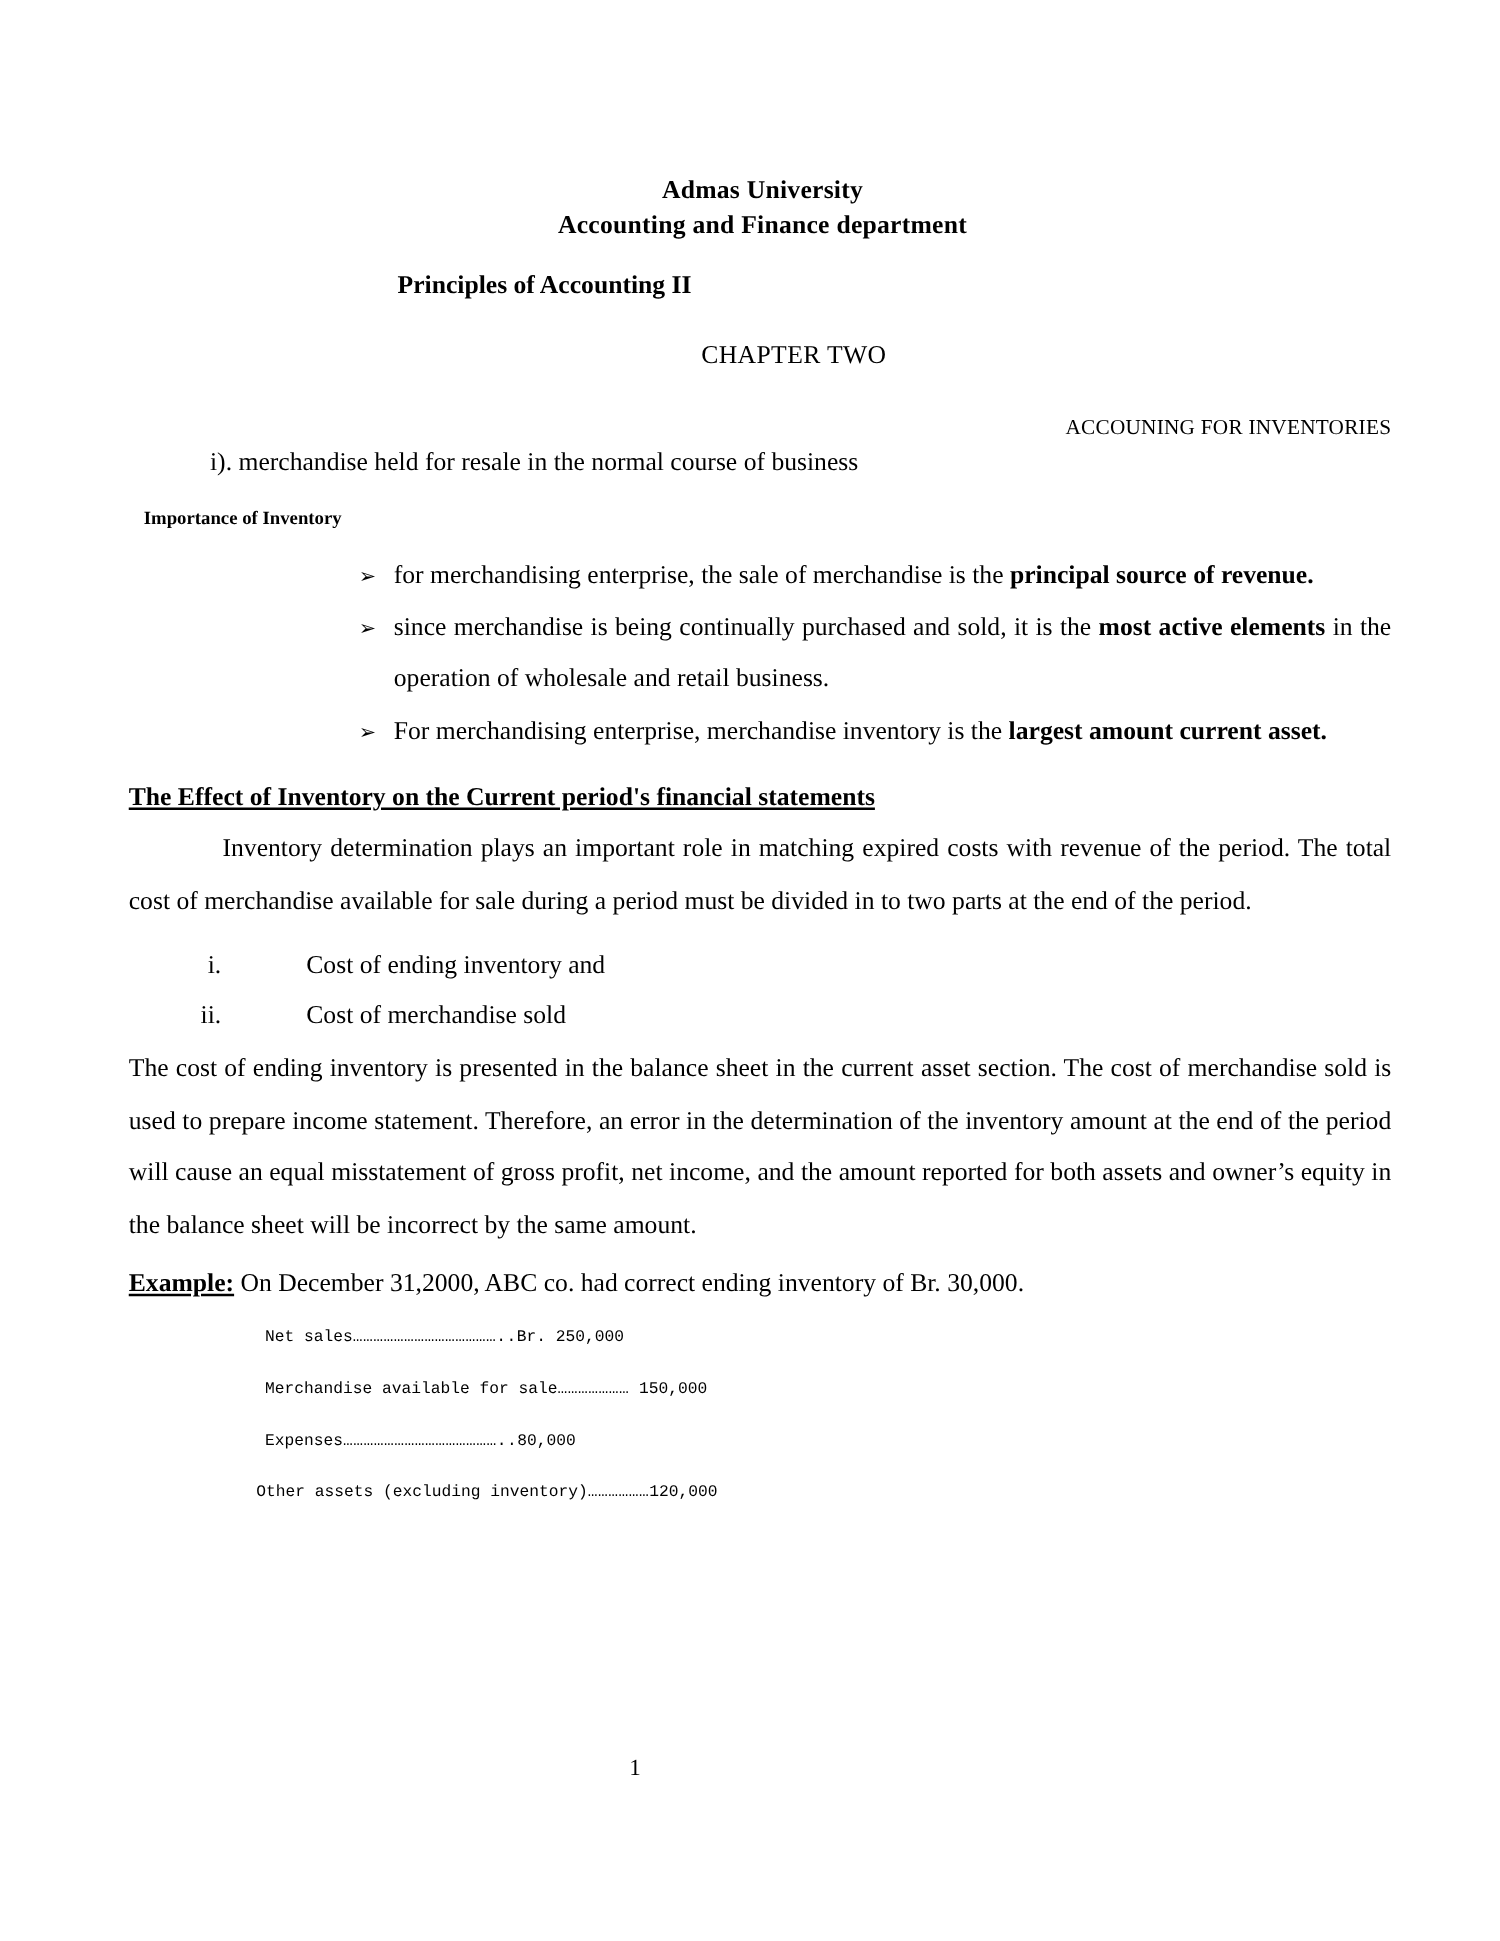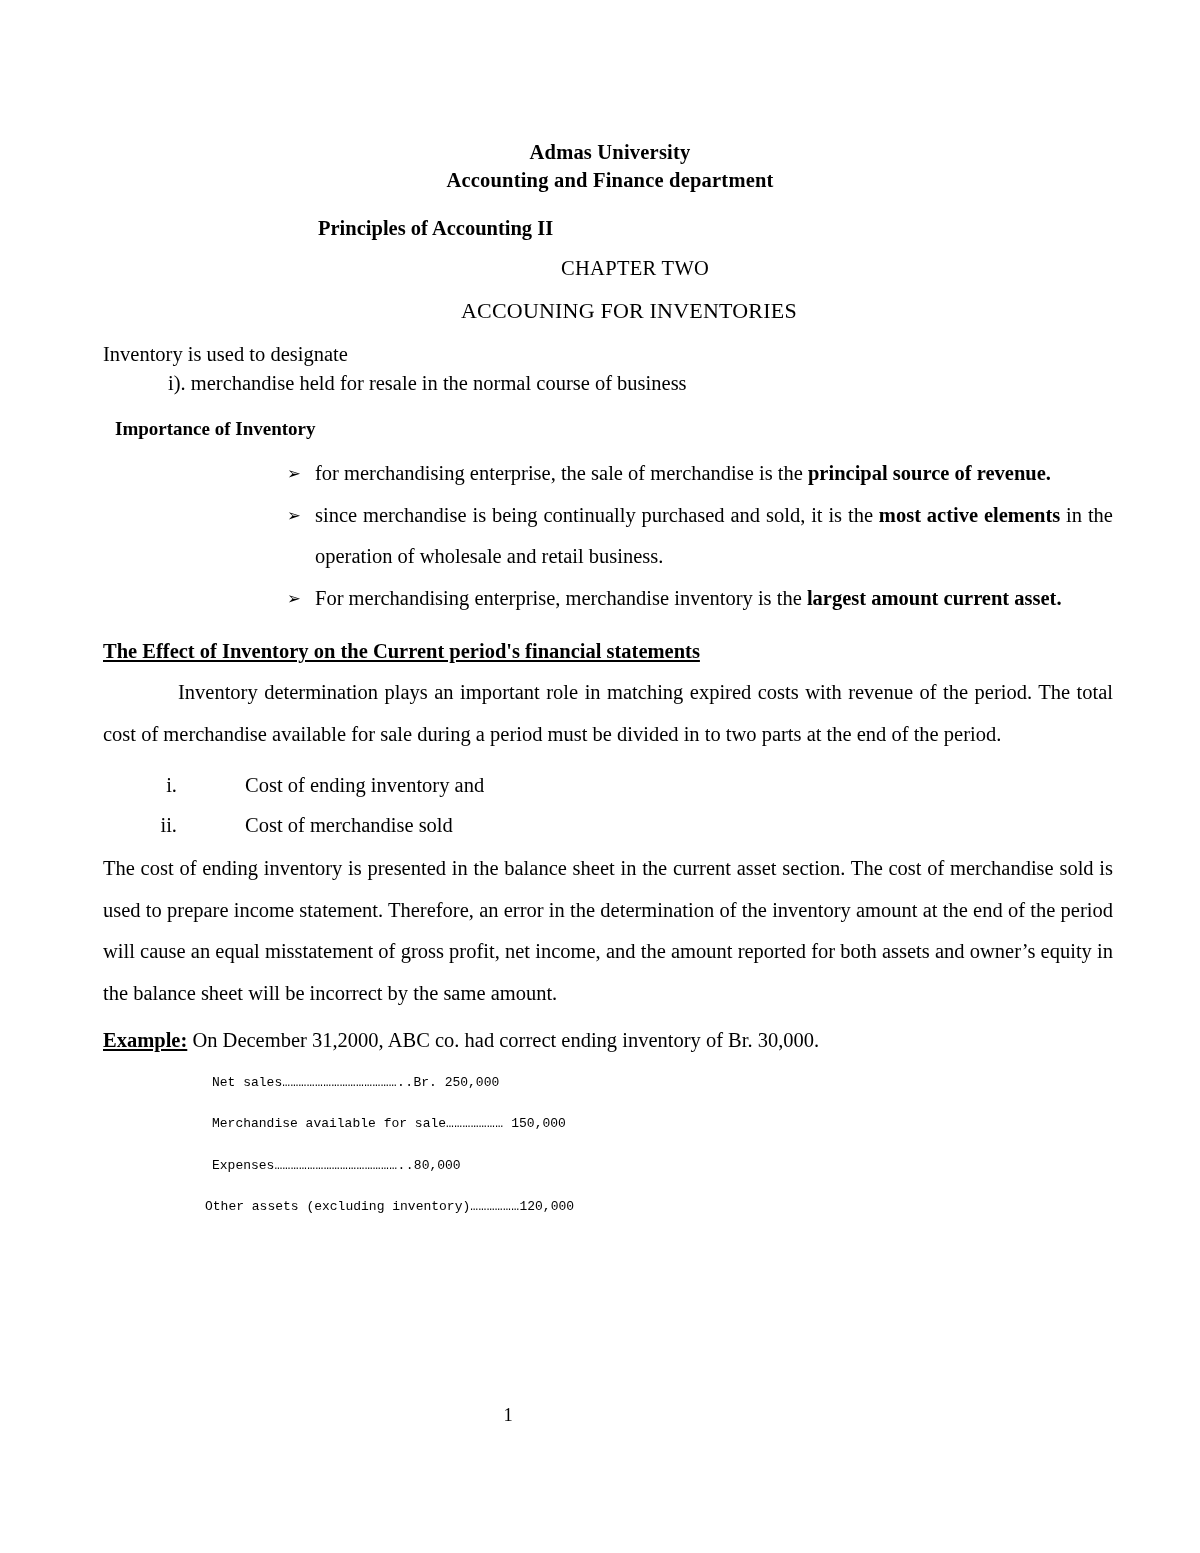--- a/index.html
+++ b/index.html
@@ -45,30 +45,31 @@
   .hd-course {
     font-weight: bold;
     font-size: 20.5px;
     line-height: 28px;
     margin-top: 20px;
     margin-left: 215px;
   }
   .hd-chapter {
     font-size: 20.5px;
     line-height: 28px;
-    margin-top: 12px;
+    margin-top: 28px;
     margin-left: 458px;
     letter-spacing: 0.3px;
   }
   .hd-subject {
-    font-size: 22px;
-    line-height: 28px;
-    margin-top: 15px;
+    font-size: 17px;
+    line-height: 28px;
+    margin-top: 30px;
     margin-left: 358px;
     letter-spacing: 0.2px;
+    text-align: right;
   }
 
   
   .body-line {
     font-size: 20.5px;
     line-height: 29px;
     margin-top: 15px;
   }
   .para {
     font-size: 20.5px;
@@ -87,21 +88,21 @@
 
   
   .sub-roman {
     font-size: 20.5px;
     line-height: 29px;
     padding-left: 65px;
   }
   .sub-roman.b { padding-left: 62px; }
 
   .hd-importance {
-    font-size: 19px;
+    font-size: 15px;
     font-weight: bold;
     line-height: 29px;
     margin-top: 16px;
     padding-left: 12px;
   }
 
   
   .arrow-list {
     margin: 10px 0 0 0;
     padding: 0;
@@ -203,21 +204,20 @@
 <div class="page">
 
   <div class="content">
 
     <div class="hd-center hd-univ">Admas University</div>
     <div class="hd-center hd-dept">Accounting and Finance department</div>
     <div class="hd-course">Principles of Accounting II</div>
     <div class="hd-chapter">CHAPTER TWO</div>
     <div class="hd-subject">ACCOUNING FOR INVENTORIES</div>
 
-    <div class="body-line">Inventory is used to designate</div>
 
     <div class="sub-roman">i). merchandise held for resale in the normal course of business</div>
 
     <div class="hd-importance">Importance of Inventory</div>
 
     <ul class="arrow-list">
       <li class="arrow-item">
         <span class="arrow-glyph">➢</span>
         <span>for merchandising enterprise, the sale of merchandise is the </span><b>principal source of revenue.</b><span></span>
       </li>

